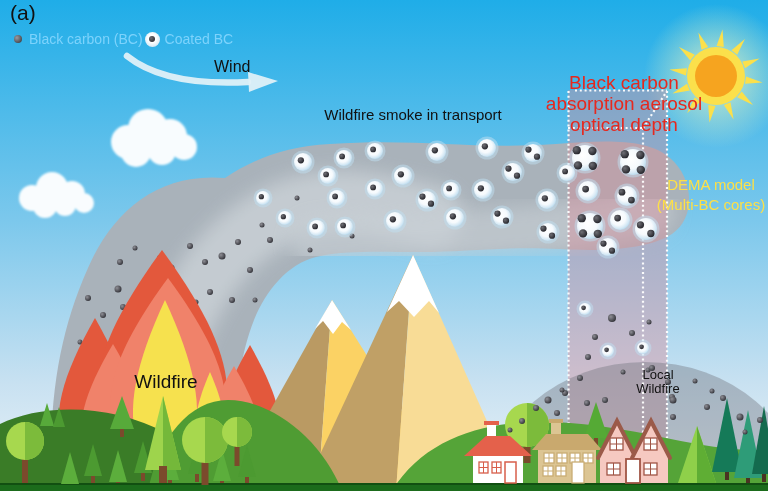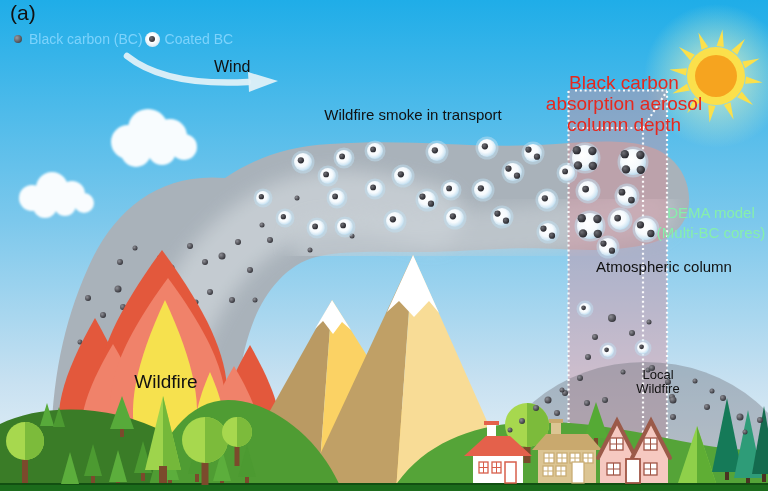--- a/index.html
+++ b/index.html
@@ -518,29 +518,28 @@
       </span>
   <span>Coated BC</span>
 </div>
 
 <div class="lbl" id="lbl-wind">Wind</div>
 <div class="lbl ctr" id="lbl-transport">Wildfire smoke in transport</div>
 
 <div class="lbl ctr red" id="lbl-aaod" style="color: rgb(230, 40, 30);">
   <div>Black carbon</div>
   <div>absorption aerosol</div>
-  <div>column depth</div>
+  <div>optical depth</div>
 </div>
 
-<div class="lbl ctr red" id="lbl-dema" style="color: #86efac; margin-top: 28px;">
+<div class="lbl ctr red" id="lbl-dema" style="color: #fde047;">
   <div>DEMA model</div>
   <div>(Multi-BC cores)</div>
 </div>
 
-<div class="lbl ctr" id="lbl-atm">Atmospheric column</div>
 
 <div class="lbl ctr" id="lbl-local">
   <div>Local</div>
   <div>Wildfire</div>
 </div>
 
 <div class="lbl ctr" id="lbl-wildfire">Wildfire</div>
 </div>
 
 </body></html>

